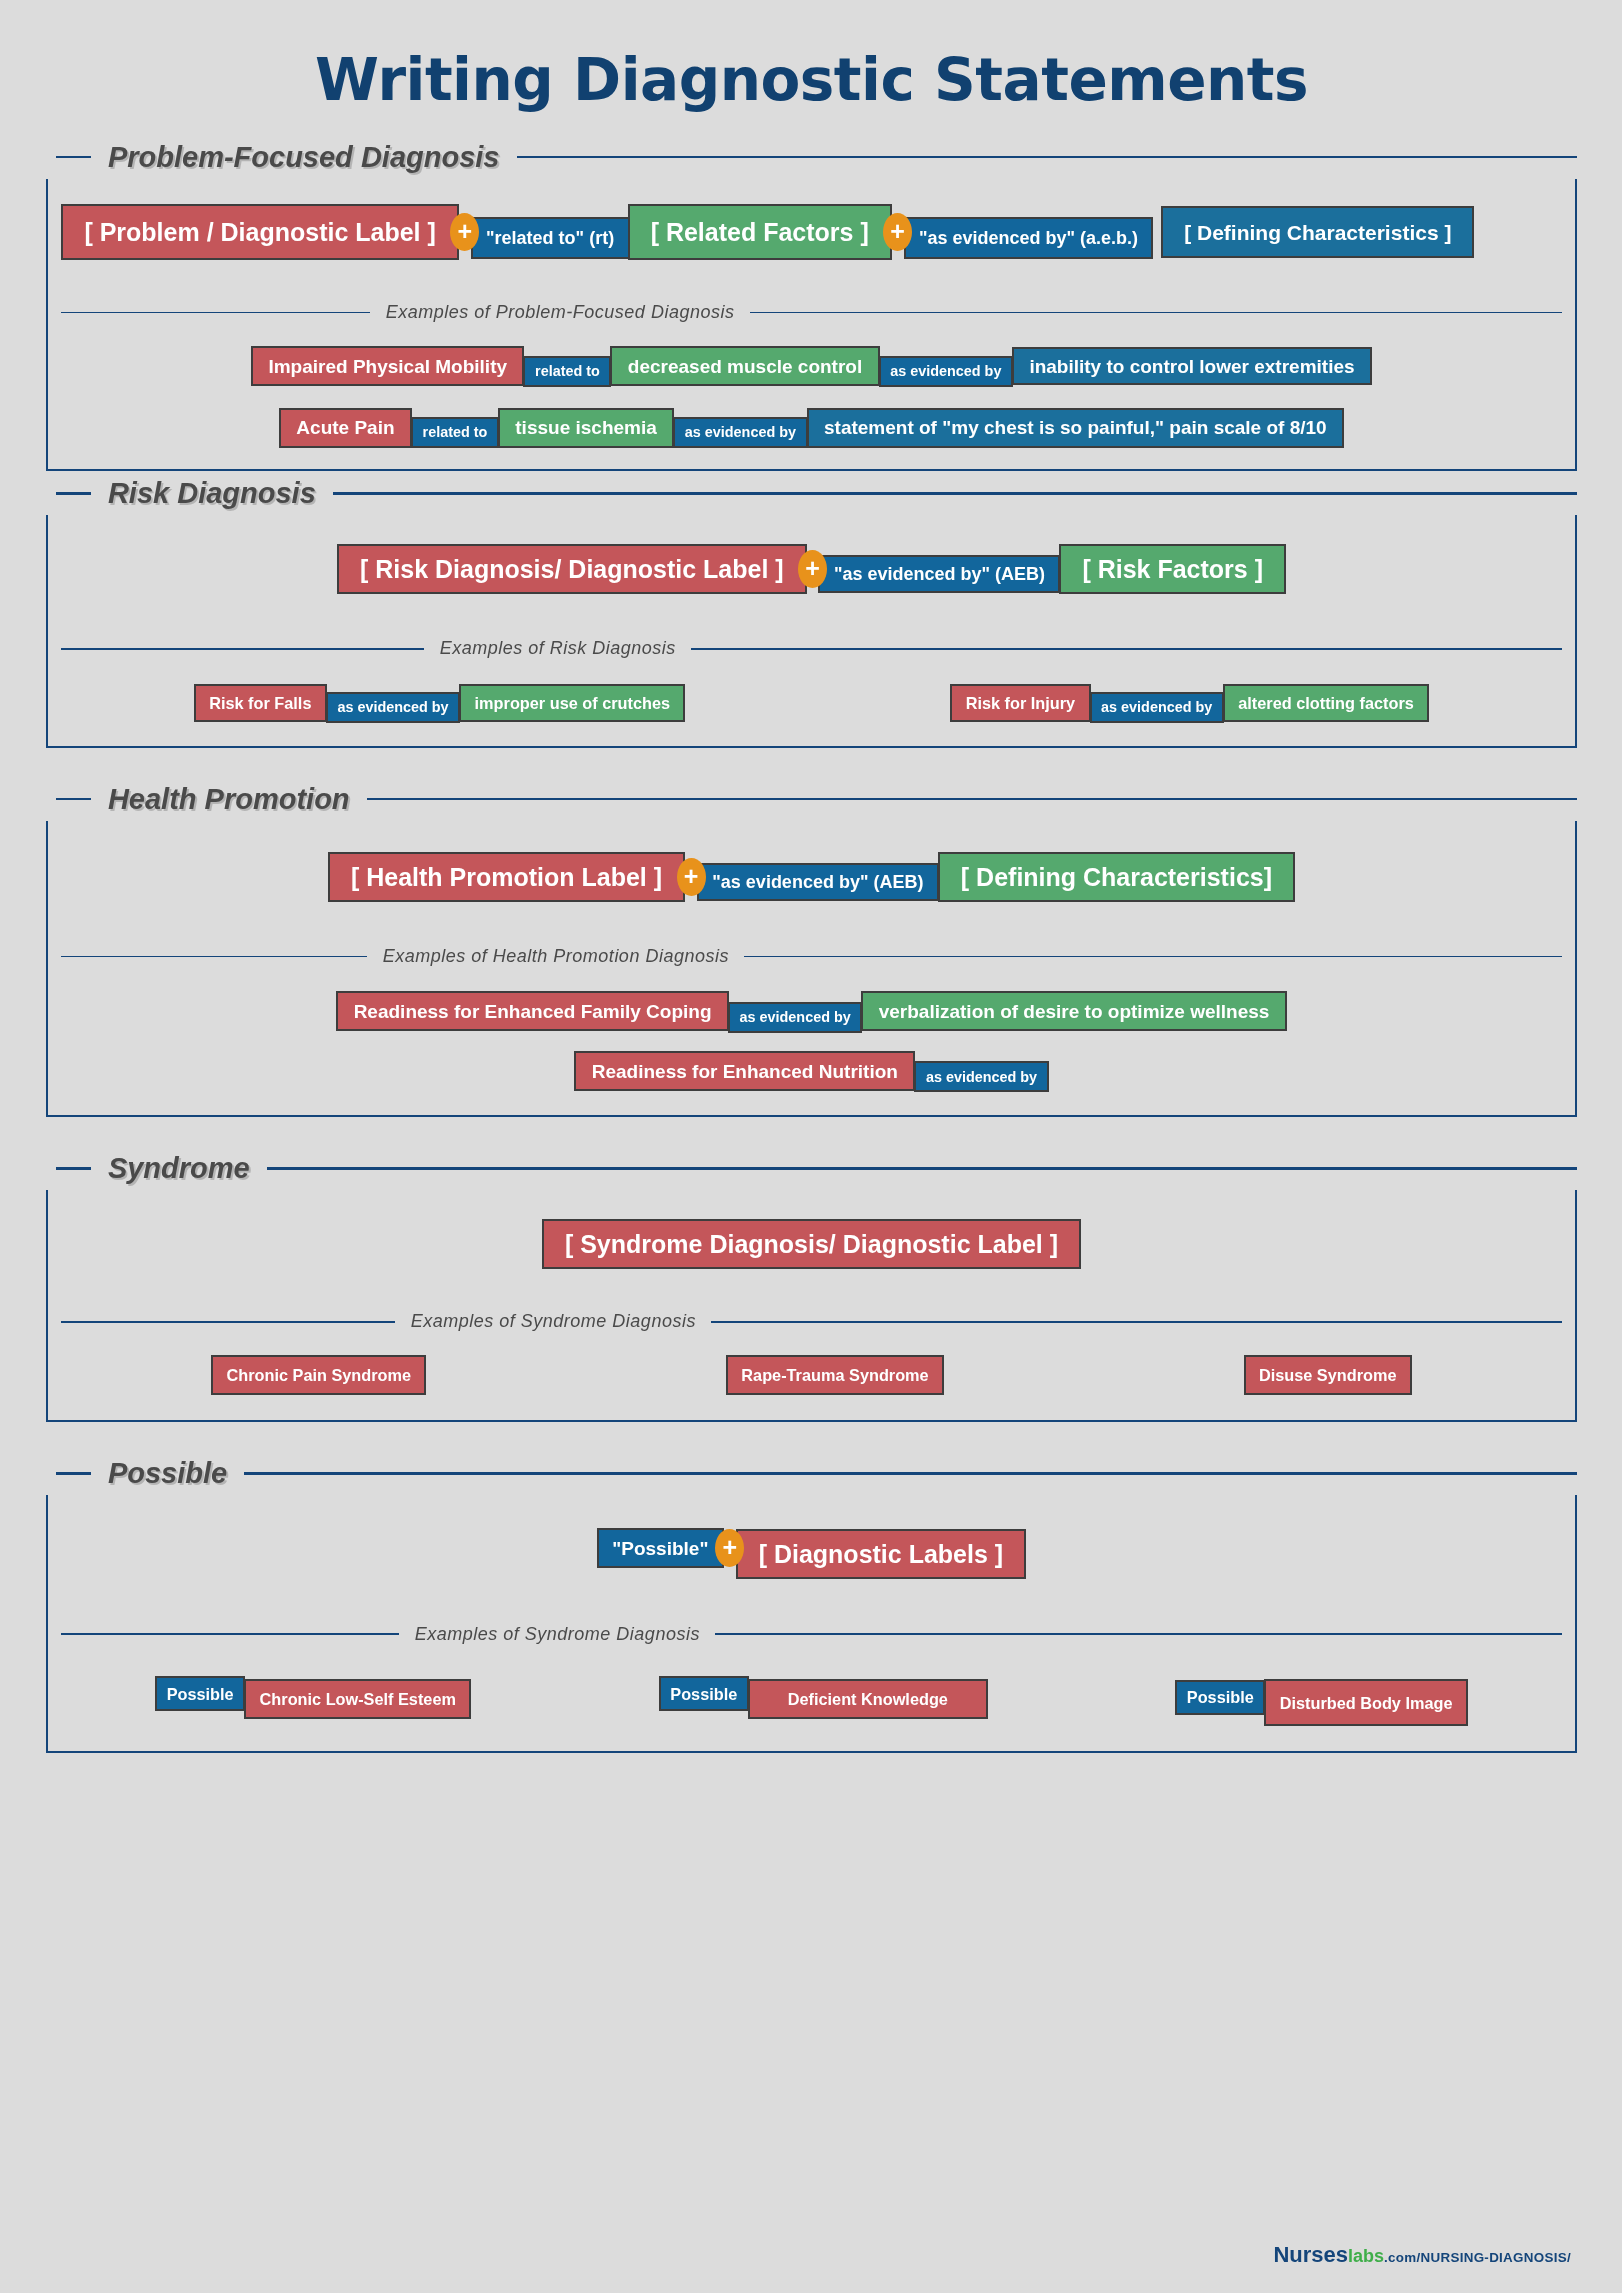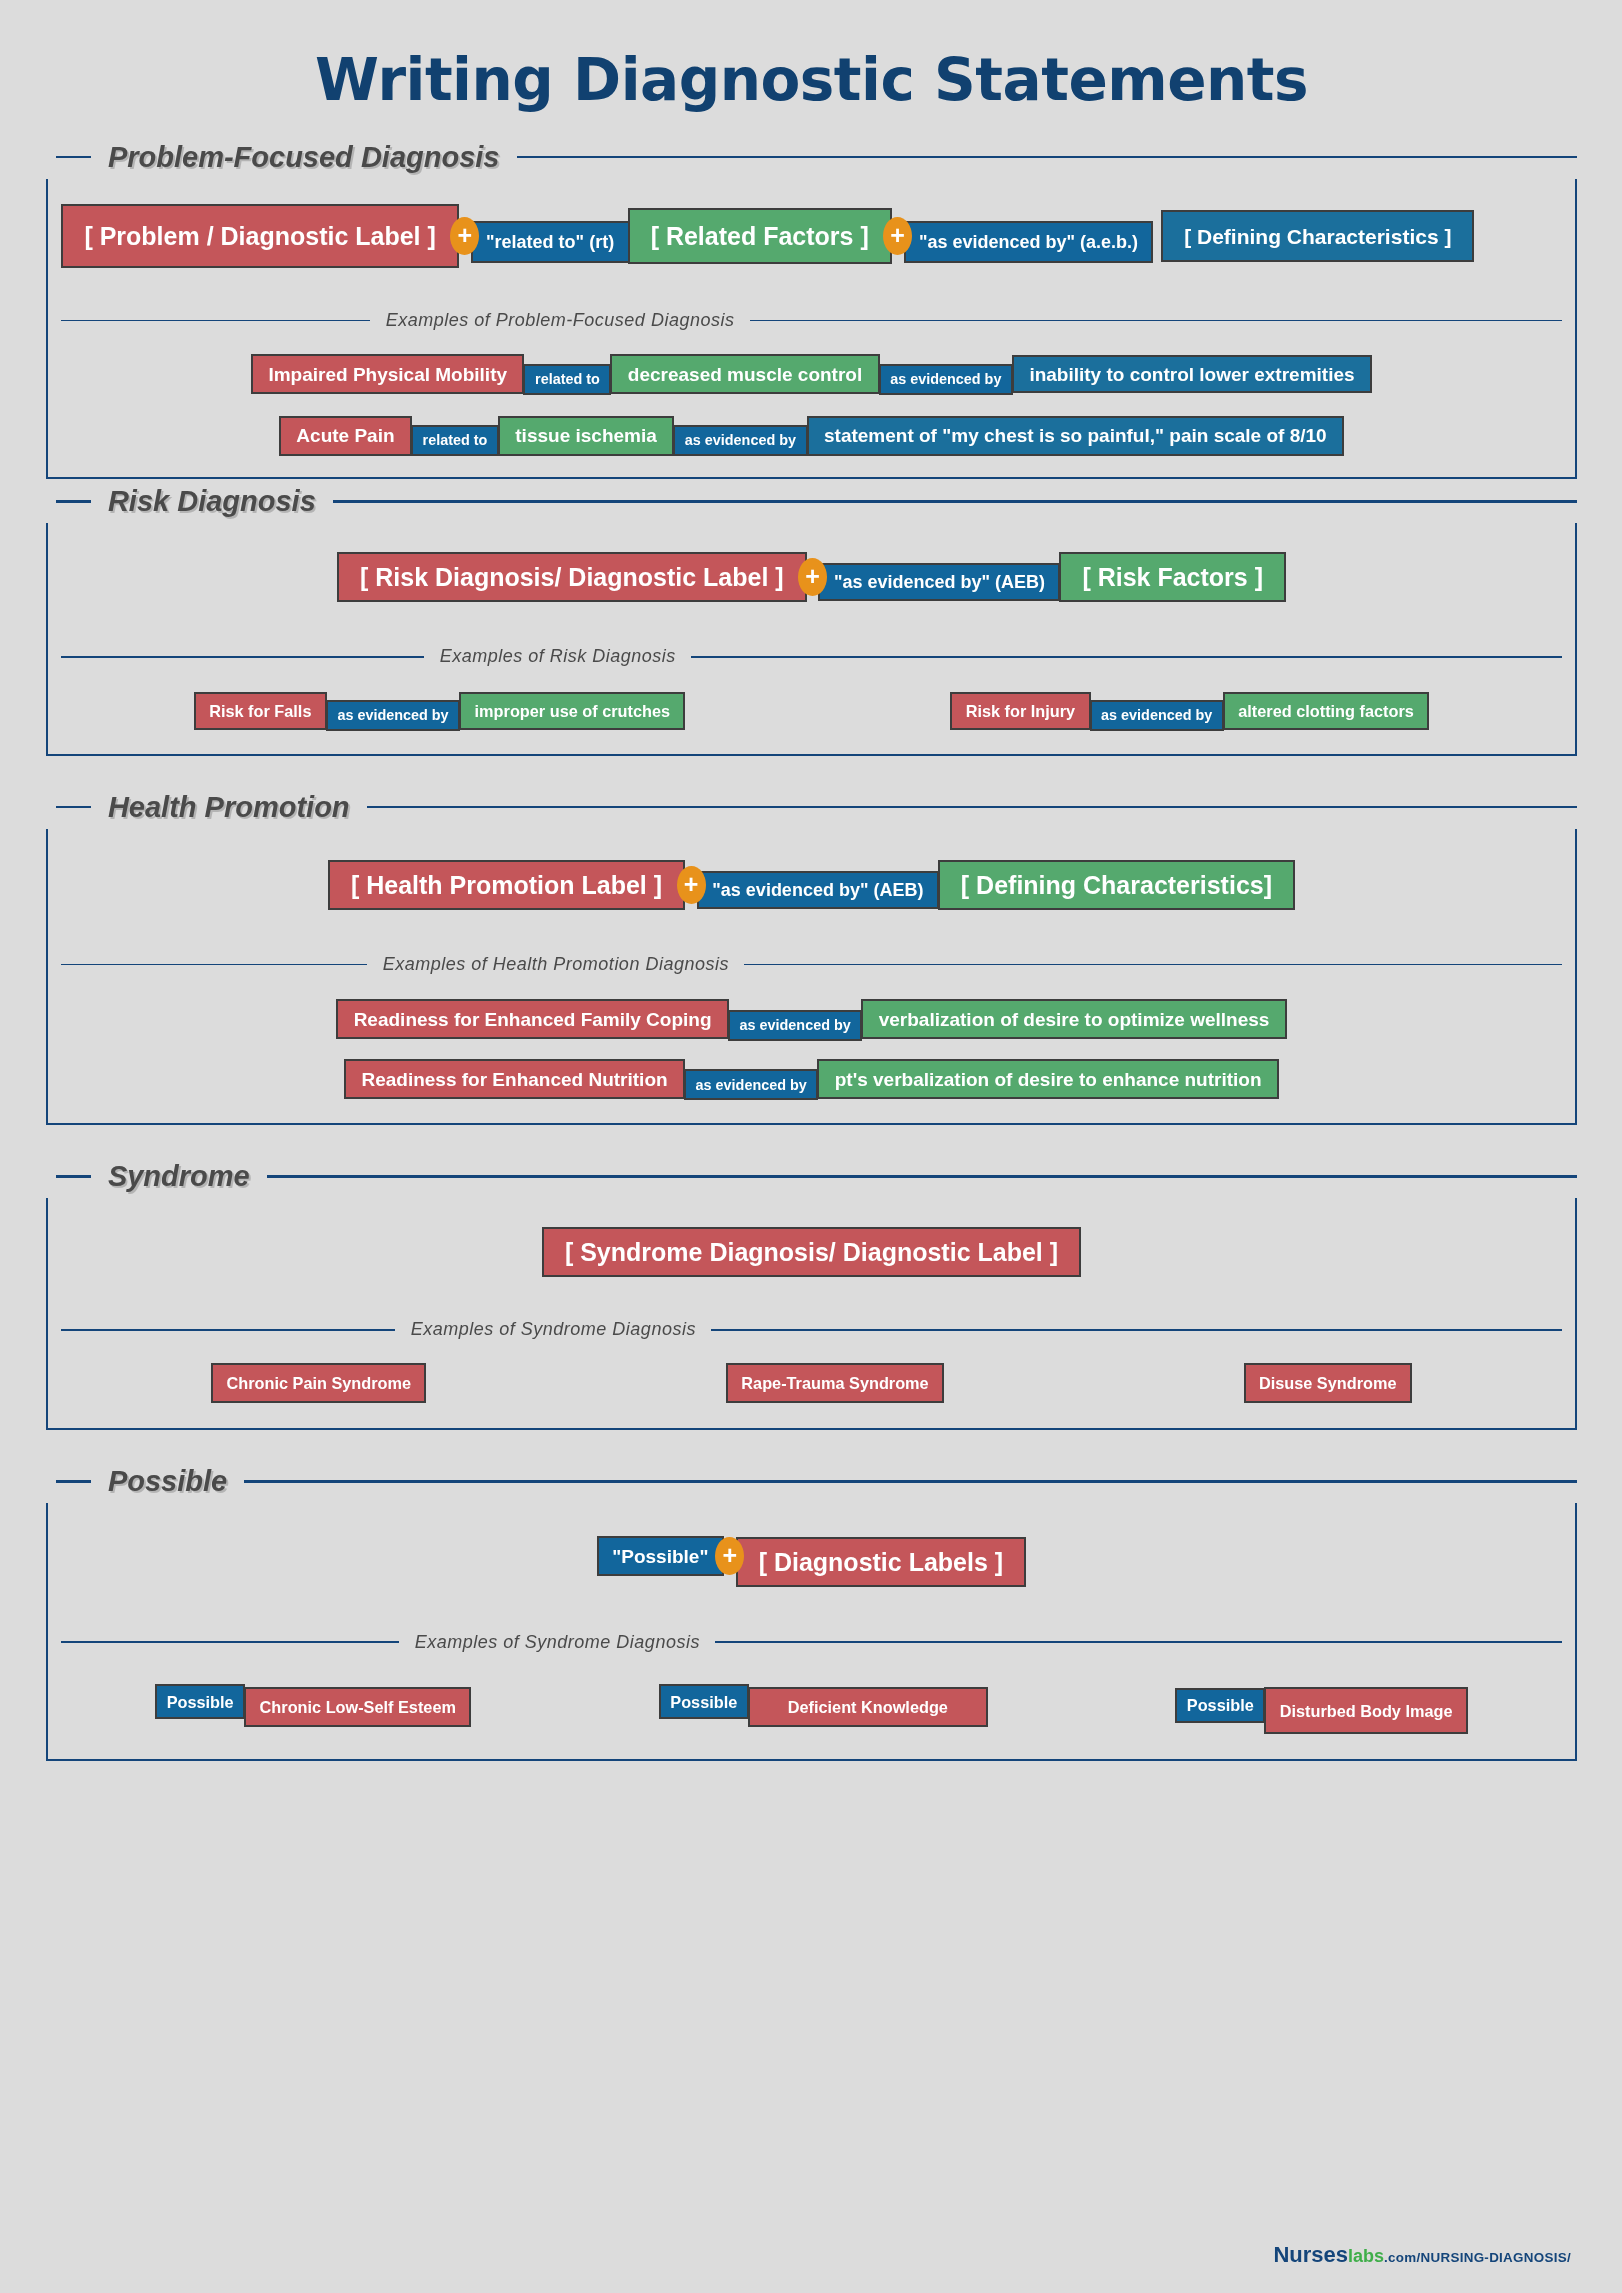--- a/index.html
+++ b/index.html
@@ -120,21 +120,21 @@
   <div class="section" style="margin-top:21px;">
     <div class="section-head">
       <div class="rule-left"></div>
       <div class="sec-title">Problem-Focused Diagnosis</div>
       <div class="rule-right"></div>
     </div>
     <div class="frame">
       <div class="frame-inner" style="padding-top:25px;">
 
         <div class="row" style="align-items:center;">
-          <div class="chip red t-lab" style="min-width:377px;height:64px;">[ Problem / Diagnostic Label ]</div>
+          <div class="chip red t-lab" style="min-width:377px;height:56px;">[ Problem / Diagnostic Label ]</div>
           <div class="plus">
               <span>+</span>
             </div>
           <div class="chip dblue t-conn" style="height:42px;margin-top:11.5px;">"related to" (rt)</div>
           <div class="chip green t-lab" style="height:56px;margin-left:-1.9px;">[ Related Factors ]</div>
           <div class="plus">
               <span>+</span>
             </div>
           <div class="chip dblue t-conn" style="height:42px;margin-top:11.5px;">"as evidenced by" (a.e.b.)</div>
           <div class="chip blue t-lab" style="height:52px;margin-left:7.7px;font-size:21px;">[ Defining Characteristics ]</div>
@@ -233,21 +233,20 @@
 
         <div class="row center" style="margin-top:23px;">
           <div class="chip red e-lab" style="height:40px;">Readiness for Enhanced Family Coping</div>
           <div class="chip dblue e-conn" style="height:31px;margin-top:11.5px;margin-left:-1px;">as evidenced by</div>
           <div class="chip green e-lab" style="height:40px;margin-left:-1px;">verbalization of desire to optimize wellness</div>
         </div>
 
         <div class="row center" style="margin-top:17.3px;padding-bottom:7.7px;">
           <div class="chip red e-lab" style="height:40px;">Readiness for Enhanced Nutrition</div>
           <div class="chip dblue e-conn" style="height:31px;margin-top:11.5px;margin-left:-1px;">as evidenced by</div>
-          <div class="chip green e-lab" style="height:40px;margin-left:-1px;">pt's verbalization of desire to enhance nutrition</div>
         </div>
 
       </div>
     </div>
   </div>
 
   <div class="section" style="margin-top:29px;">
     <div class="section-head">
       <div class="rule-left"></div>
       <div class="sec-title">Syndrome</div>

